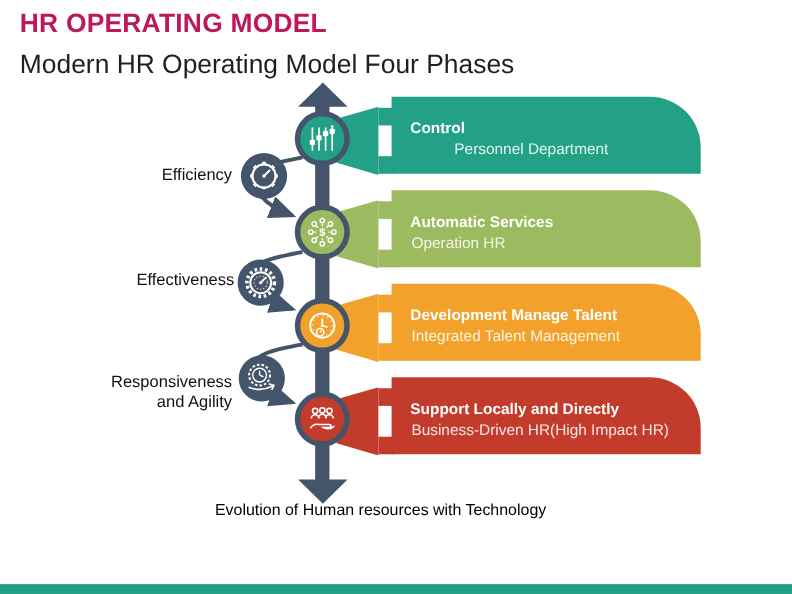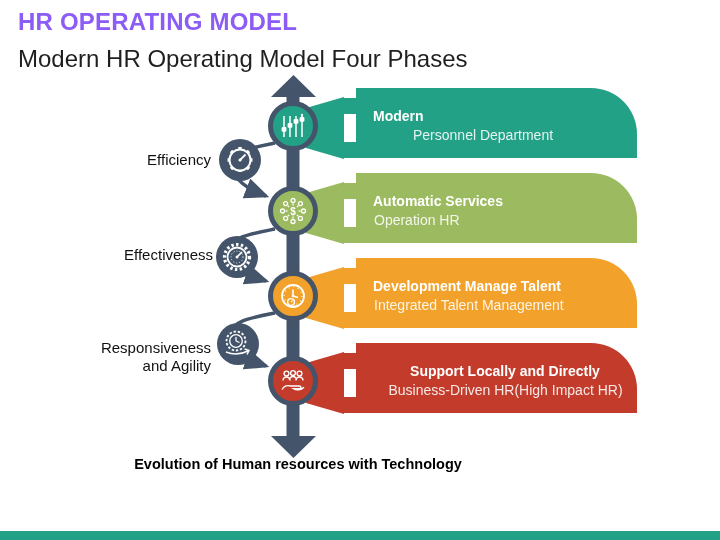--- a/index.html
+++ b/index.html
@@ -2,21 +2,21 @@
 <html><head>
 <meta charset="utf-8">
 <style>
   html,body { margin:0; padding:0; background:#ffffff; }
   .canvas {
     position:relative; width:720px; height:540px; overflow:hidden;
     font-family:"Liberation Sans", sans-serif; background:#ffffff;
   }
   .page-title {
     position:absolute; left:18px; top:8px;
-    font-size:24px; font-weight:700; color:#8b5cf6; letter-spacing:0.2px;
+    font-size:24px; font-weight:700; color:#be185d; letter-spacing:0.2px;
   }
   .page-subtitle {
     position:absolute; left:18px; top:45px;
     font-size:24px; font-weight:400; color:#1f1f1f;
   }
   .diagram-bg { position:absolute; left:0; top:0; }
   .phase-row { position:absolute; left:0; width:720px; height:70px; }
   .connector { position:absolute; left:306px; top:9px; }
   .banner {
     position:absolute; left:356px; top:0; width:281px; height:70px;
@@ -32,21 +32,21 @@
     display:flex; align-items:center; justify-content:center;
   }
   .side-label {
     position:absolute; text-align:right; font-size:15px; color:#111111; line-height:18px;
   }
   .side-label.l0 { left:91px; top:151px; width:120px; }
   .side-label.l1 { left:91px; top:246px; width:122px; }
   .side-label.l2 { left:81px; top:327px; width:130px;margin-top:12px; }
   .footer-caption {
     position:absolute; left:0; top:456px; width:596px; text-align:center;
-    font-size:14.5px; font-weight:700; color:#000000;
+    font-size:14.5px; font-weight:400; color:#000000;padding-left:48px;
   }
   .bottom-bar {
     position:absolute; left:0; top:531px; width:720px; height:9px; background:#22A186;
   }
 </style>
 </head>
 <body>
 
 <div class="canvas">
 
@@ -107,21 +107,21 @@
 
   <div class="phase-row r0" style="top:88px">
     <svg class="connector" width="52" height="62" viewBox="0 0 52 62">
       <g fill="#22A186">
         <polygon points="0,11 38,0 38,62 0,51"></polygon>
         <rect x="38" y="1" width="14" height="16"></rect>
         <rect x="38" y="45" width="14" height="16"></rect>
       </g>
     </svg>
     <div class="banner" style="background-color: rgb(34, 161, 134);">
-      <div class="phase-title">Modern</div>
+      <div class="phase-title">Control</div>
       <div class="phase-subtitle">Personnel Department</div>
     </div>
     <div class="node-circle" style="background-color: rgb(34, 161, 134);">
       <svg width="28" height="28" viewBox="0 0 28 28">
         <g stroke="#ffffff" stroke-width="1.5">
           <line x1="5" y1="4" x2="5" y2="25"></line>
           <line x1="11" y1="4" x2="11" y2="25"></line>
           <line x1="17" y1="4" x2="17" y2="25"></line>
           <line x1="23" y1="4" x2="23" y2="25"></line>
         </g>
@@ -199,21 +199,21 @@
   </div>
 
   <div class="phase-row r3" style="top:343px">
     <svg class="connector" width="52" height="62" viewBox="0 0 52 62">
       <g fill="#C23B2B">
         <polygon points="0,11 38,0 38,62 0,51"></polygon>
         <rect x="38" y="1" width="14" height="16"></rect>
         <rect x="38" y="45" width="14" height="16"></rect>
       </g>
     </svg>
-    <div class="banner" style="background-color: rgb(194, 59, 43); text-align: center;">
+    <div class="banner" style="background-color: rgb(194, 59, 43);">
       <div class="phase-title">Support Locally and Directly</div>
       <div class="phase-subtitle">Business-Driven HR(High Impact HR)</div>
     </div>
     <div class="node-circle" style="background-color: rgb(194, 59, 43);">
       <svg width="30" height="28" viewBox="0 0 30 28">
         <g stroke="#ffffff" stroke-width="1.4" fill="none">
           <circle cx="8.5" cy="6.5" r="2.4"></circle>
           <circle cx="15" cy="6" r="2.4"></circle>
           <circle cx="21.5" cy="6.5" r="2.4"></circle>
           <path d="M5,13.5 a3.5,3.5 0 0 1 7,0"></path>

